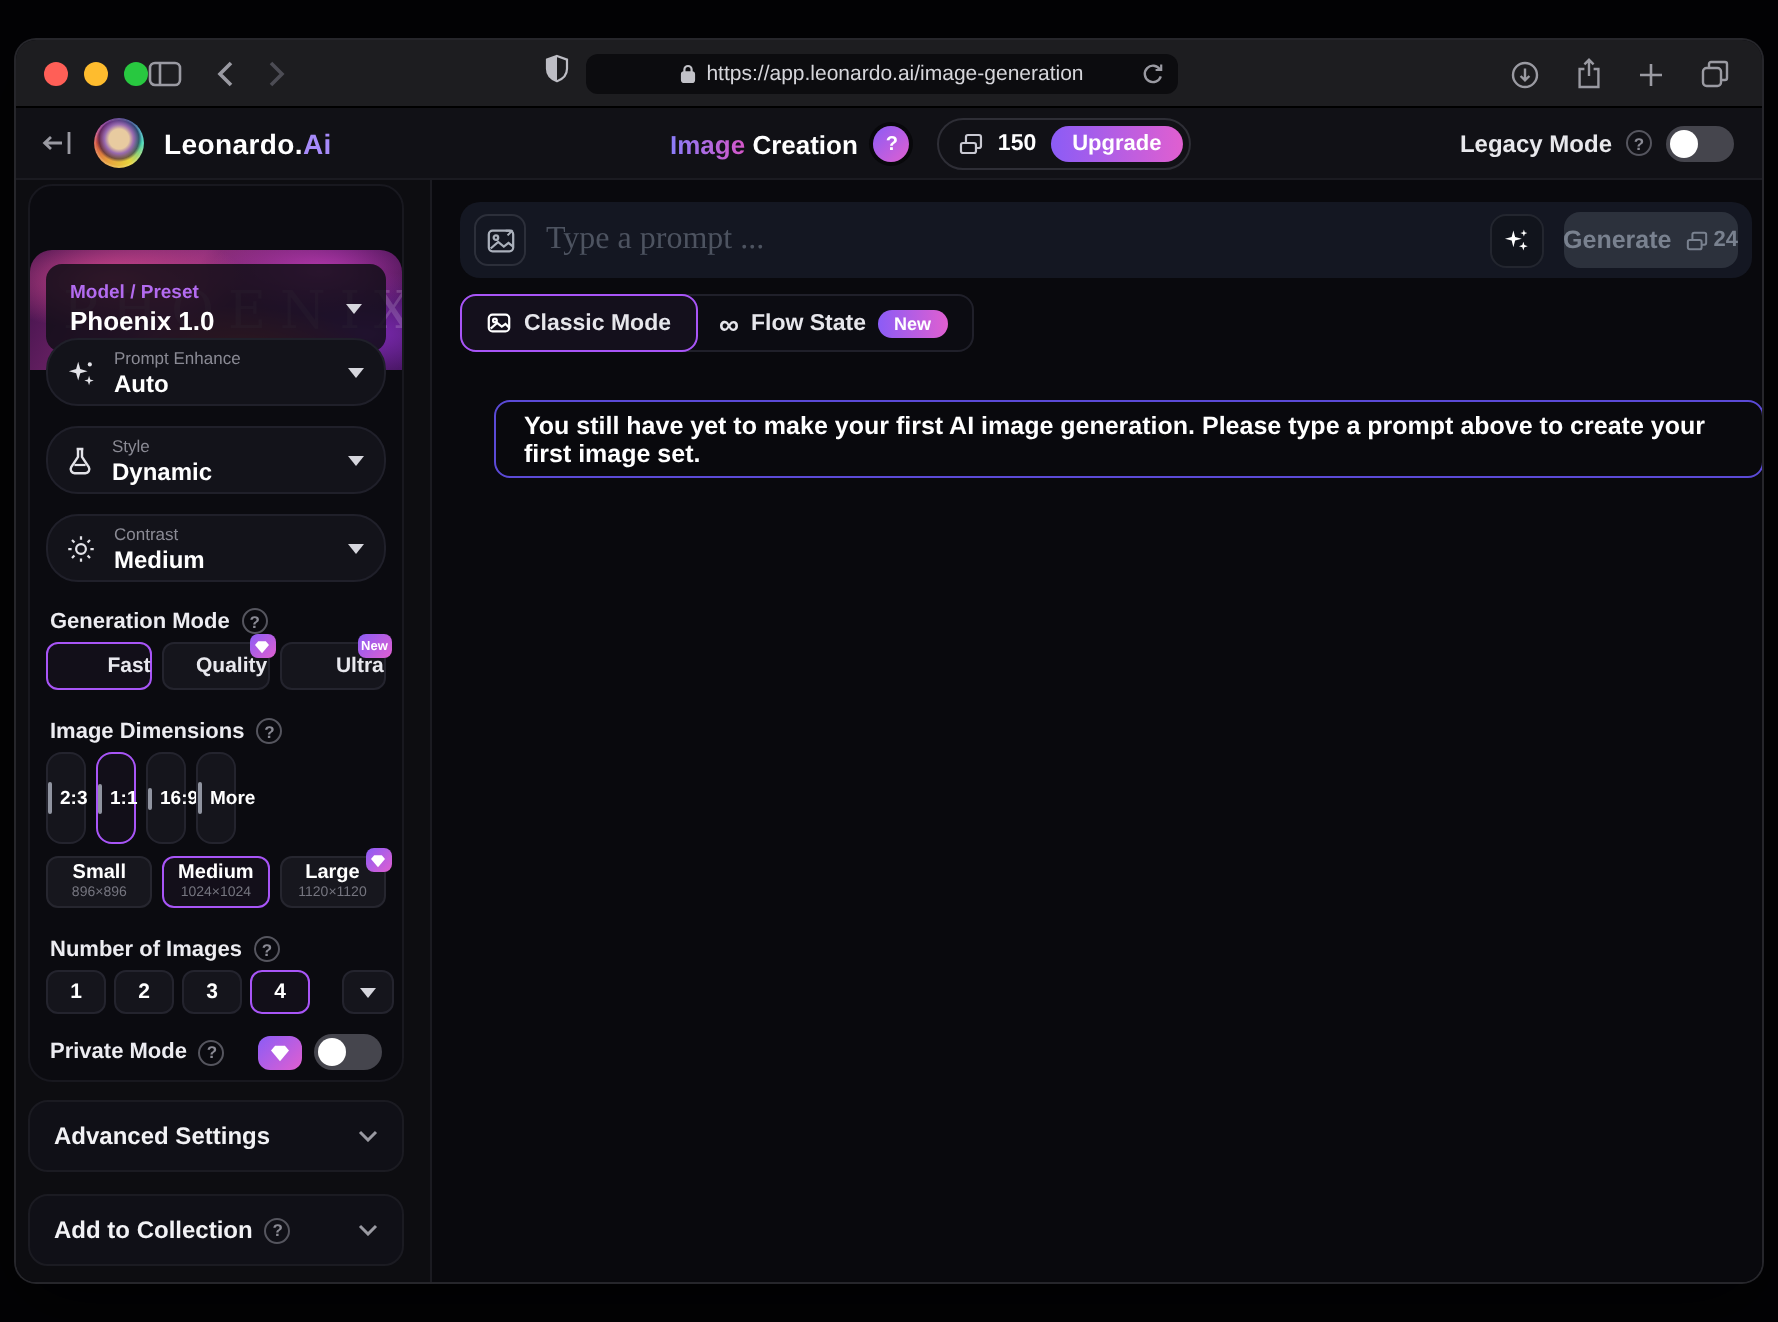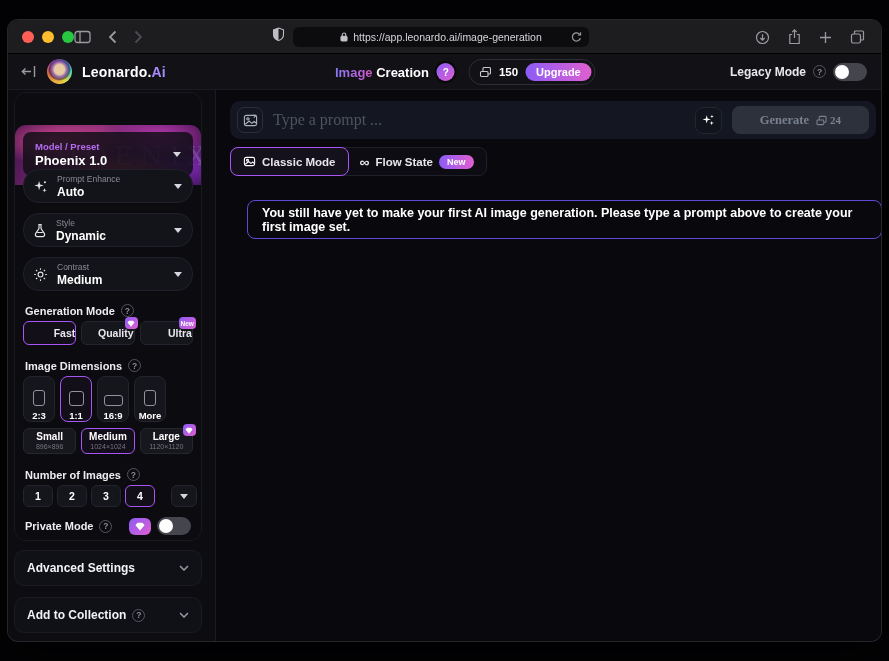--- a/index.html
+++ b/index.html
@@ -91,22 +91,22 @@
     color:#ececf1; font-size:11px; font-weight:700; }
 
   .btnrow { position:absolute; left:8px; display:flex; gap:5px; }
   .pillbtn { position:relative; height:24px; background:#15151c; border:1px solid #24242e; border-radius:6px;
     color:#e8e8ee; font-size:10.5px; font-weight:700; display:flex; align-items:center; justify-content:flex-end; cursor:pointer; }
   .pillbtn.sel { border:1px solid #a855f7; background:#120f19; }
   .mini-badge { position:absolute; top:-5px; right:-4px; height:12px; min-width:13px; border-radius:4px;
     background:linear-gradient(135deg,#8b5cf6,#e05fd0); display:flex; align-items:center; justify-content:center;
     color:#fff; font-size:6.5px; font-weight:700; padding:0 2px; }
 
-  .ratio { width:32px; height:46px; background:#15151c; border:1px solid #24242e; border-radius:8px;
-    display:flex; flex-direction:column; align-items:center; justify-content:flex-end; gap:4px; cursor:pointer; }
+  .ratio { width:20px; height:46px; background:#15151c; border:1px solid #24242e; border-radius:8px;
+    display:flex; flex-direction:row; align-items:center; justify-content:space-between; gap:4px; cursor:pointer; }
   .ratio.sel { border:1px solid #a855f7; background:#120f19; }
   .ratio .shape { border:1.6px solid #9094a0; border-radius:3px; }
   .ratio .lab { color:#fff; font-size:9.5px; font-weight:700; }
 
   .sizebtn { width:53.3px; height:26px; background:#17171e; border:1px solid #26262f; border-radius:6px;
     display:flex; flex-direction:column; align-items:center; justify-content:center; cursor:pointer; position:relative; }
   .sizebtn.sel { border:1px solid #a855f7; background:#130f1a; }
   .sizebtn .lab { color:#fff; font-size:10px; font-weight:700; line-height:10px; }
   .sizebtn .dims { color:#75757f; font-size:7px; margin-top:1px; }
 
@@ -129,21 +129,21 @@
   .promptbar { position:absolute; left:14px; top:11px; width:646px; height:38px; background:#141722;
     border-radius:10px; display:flex; align-items:center; gap:10px; padding:0 7px; }
   .imgbtn { width:26px; height:26px; border:1px solid #2c2f3a; border-radius:7px; background:transparent;
     color:#aab0bb; display:flex; align-items:center; justify-content:center; cursor:pointer; flex:none; }
   .prompt-input { flex:1; background:transparent; border:none; outline:none; color:#d6d9e0; font-size:16px;
     font-family:Liberation Serif, serif; }
   .prompt-input::placeholder { color:#4d5360; }
   .sparklebtn { width:27px; height:27px; border:1px solid #23262f; border-radius:8px; background:#11141c;
     color:#fff; display:flex; align-items:center; justify-content:center; cursor:pointer; flex:none; }
   .genbtn { height:28px; border:none; border-radius:8px; background:#2c313c; color:#79818f;
-    font-size:12.5px; font-weight:700; display:flex; align-items:center; gap:7px; padding:0 28px; cursor:default; flex:none;font-family:Liberation Serif, serif; }
+    font-size:12.5px; font-weight:700; display:flex; align-items:center; gap:7px; padding:0 0; cursor:default; flex:none; }
   .genbtn .cost { display:flex; align-items:center; gap:3px; font-size:11px; font-weight:700; color:#79818f; }
 
   .tabs { position:absolute; left:14px; top:57px; display:flex; align-items:stretch;
     border:1px solid #20202a; border-radius:8px; background:#0c0c12; }
   .tab { display:flex; align-items:center; gap:6px; padding:0 12px; height:27px; border-radius:8px;
     color:#e6e6eb; font-size:11.5px; font-weight:700; cursor:pointer; }
   .tab.sel { border:1px solid #a855f7; background:#14101c; margin:-1px; height:29px; }
   .tab .inf { font-size:14px; font-weight:700; line-height:1; }
   .newpill { background:linear-gradient(90deg,#8b5cf6,#e05fd0); color:#fff; font-size:9px; font-weight:700;
     border-radius:9px; padding:2px 8px; }

